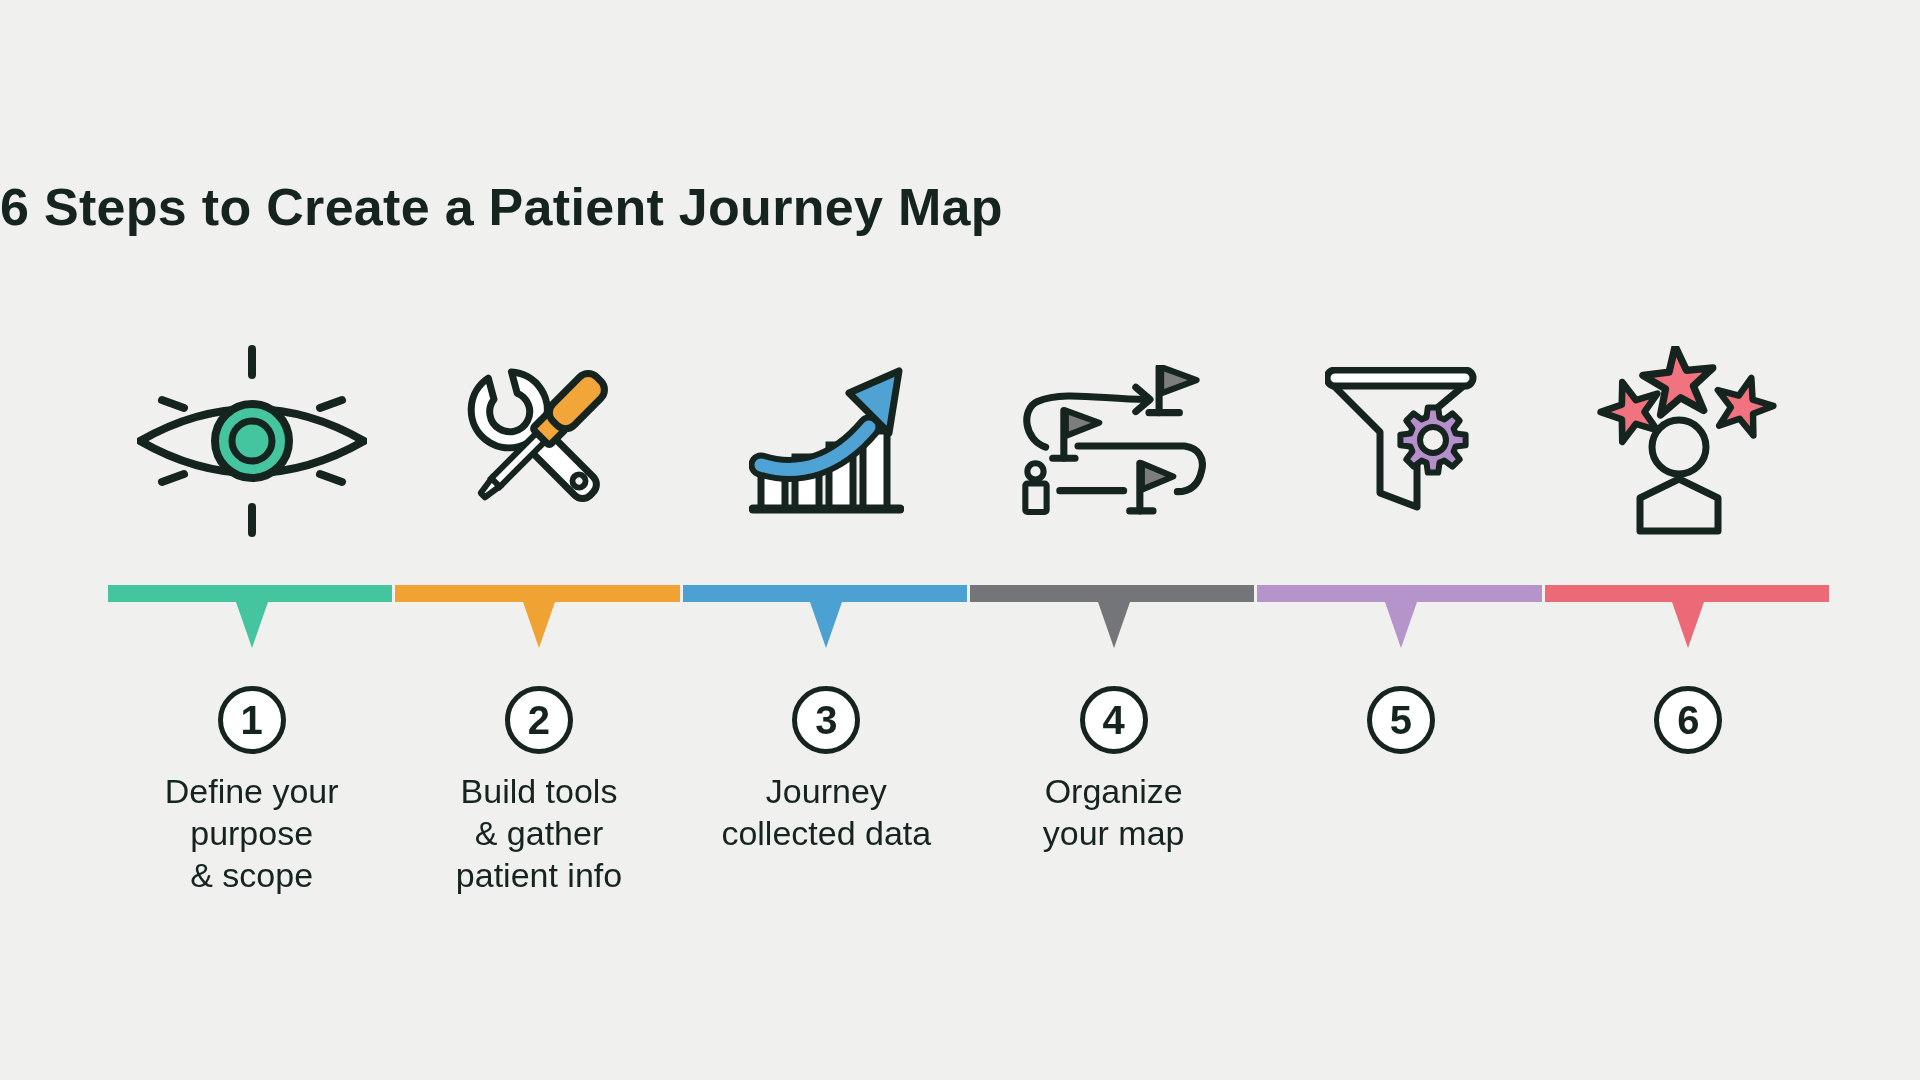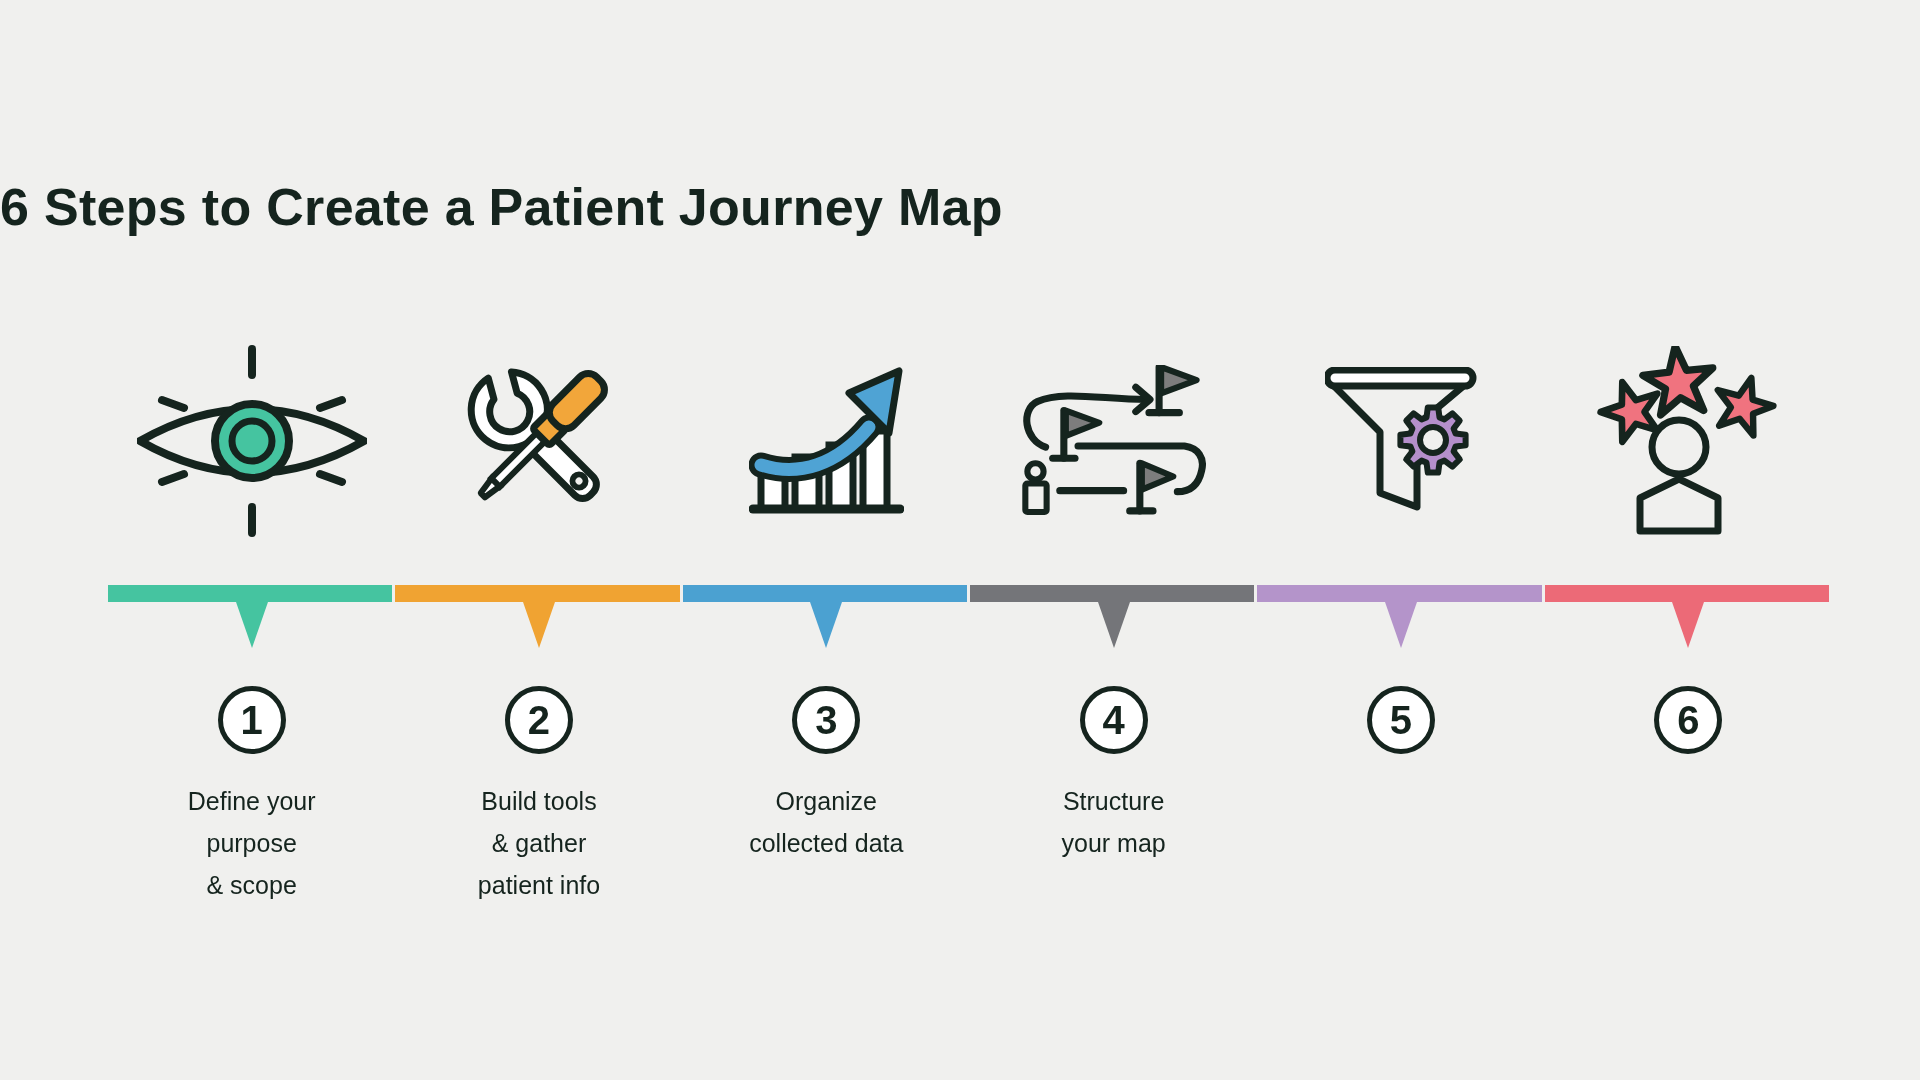--- a/index.html
+++ b/index.html
@@ -41,22 +41,22 @@
     border-top:46px solid #000;
   }
   .badge{
     margin-top:38px;
     width:68px; height:68px; border-radius:50%;
     background:#ffffff; border:5px solid var(--ink);
     display:flex; align-items:center; justify-content:center;
     font-size:40px; font-weight:bold; color:var(--ink);
   }
   .label{
-    margin-top:26px;
-    font-size:25px; line-height:42px; text-align:center;
+    margin-top:16px;
+    font-size:34px; line-height:42px; text-align:center;
     color:var(--ink); white-space:pre-line;
   }
   svg .ink{ stroke:var(--ink); }
 </style>
 </head>
 <body>
 
 <h1 class="title">6 Steps to Create a Patient Journey Map</h1>
 
 <div class="steps">
@@ -122,21 +122,21 @@
         </g>
         <line class="ink" x1="4" y1="144" x2="151" y2="144" stroke-width="9" stroke-linecap="round"></line>
         <path class="ink" d="M12,100 C50,112 88,100 120,62" stroke-width="25" stroke-linecap="round" fill="none"></path>
         <path d="M12,100 C50,112 88,100 120,62" stroke-width="13" stroke-linecap="round" fill="none" style="stroke: rgb(79, 163, 212);"></path>
         <polygon class="ink" points="100,28 150,6 140,68" stroke-width="7" stroke-linejoin="round" style="fill: rgb(79, 163, 212);"></polygon>
       </svg>
     </div>
     <div class="bar" style="background-color: rgb(75, 161, 209);"></div>
     <div class="pointer" style="border-top-color: rgb(75, 161, 209);"></div>
     <div class="badge">3</div>
-    <div class="label">Organize
+    <div class="label">Journey
 collected data</div>
   </div>
 
   <div class="step">
     <div class="icon-wrap">
       <svg width="185" height="152" viewBox="0 0 180 150" fill="none">
 
         <path class="ink" d="M23,81 C2,74 -2,44 15,36 C40,25 80,34 122,34" stroke-width="7" stroke-linecap="round" fill="none"></path>
         <polyline class="ink" points="112,22 126,34 112,46" stroke-width="7" stroke-linecap="round" stroke-linejoin="round" fill="none"></polyline>
 
@@ -156,21 +156,21 @@
         <line class="ink" x1="106" y1="144" x2="129" y2="144" stroke-width="7" stroke-linecap="round"></line>
         <polygon class="ink" points="118,97 149,110 118,123" stroke-width="6" stroke-linejoin="round" style="fill: rgb(125, 125, 125);"></polygon>
 
         <circle class="ink" cx="13" cy="105" r="8" stroke-width="6" fill="none"></circle>
         <rect class="ink" x="3" y="117" width="21" height="28" rx="2" stroke-width="6" fill="none"></rect>
       </svg>
     </div>
     <div class="bar" style="background-color: rgb(116, 117, 121);"></div>
     <div class="pointer" style="border-top-color: rgb(116, 117, 121);"></div>
     <div class="badge">4</div>
-    <div class="label">Structure
+    <div class="label">Organize
 your map</div>
   </div>
 
   <div class="step">
     <div class="icon-wrap">
       <svg width="152" height="148" viewBox="0 0 152 148" fill="none">
         <path class="ink" d="M6,16 L55,65 L55,126 L92,140 L92,58 L142,16" stroke-width="7" stroke-linejoin="round" stroke-linecap="round" fill="none"></path>
         <rect class="ink" x="2" y="3" width="146" height="16" rx="8" stroke-width="7" fill="#ffffff"></rect>
         <g transform="translate(108 73)">
           <polygon class="ink" points="22.6,-6.5 32.6,-5.2 32.6,5.2 22.6,6.5 20.6,11.4 26.7,19.4 19.4,26.7 11.4,20.6 6.5,22.6 5.2,32.6 -5.2,32.6 -6.5,22.6 -11.4,20.6 -19.4,26.7 -26.7,19.4 -20.6,11.4 -22.6,6.5 -32.6,5.2 -32.6,-5.2 -22.6,-6.5 -20.6,-11.4 -26.7,-19.4 -19.4,-26.7 -11.4,-20.6 -6.5,-22.6 -5.2,-32.6 5.2,-32.6 6.5,-22.6 11.4,-20.6 19.4,-26.7 26.7,-19.4 20.6,-11.4" stroke-width="6" stroke-linejoin="round" style="fill: rgb(180, 143, 203);"></polygon>

